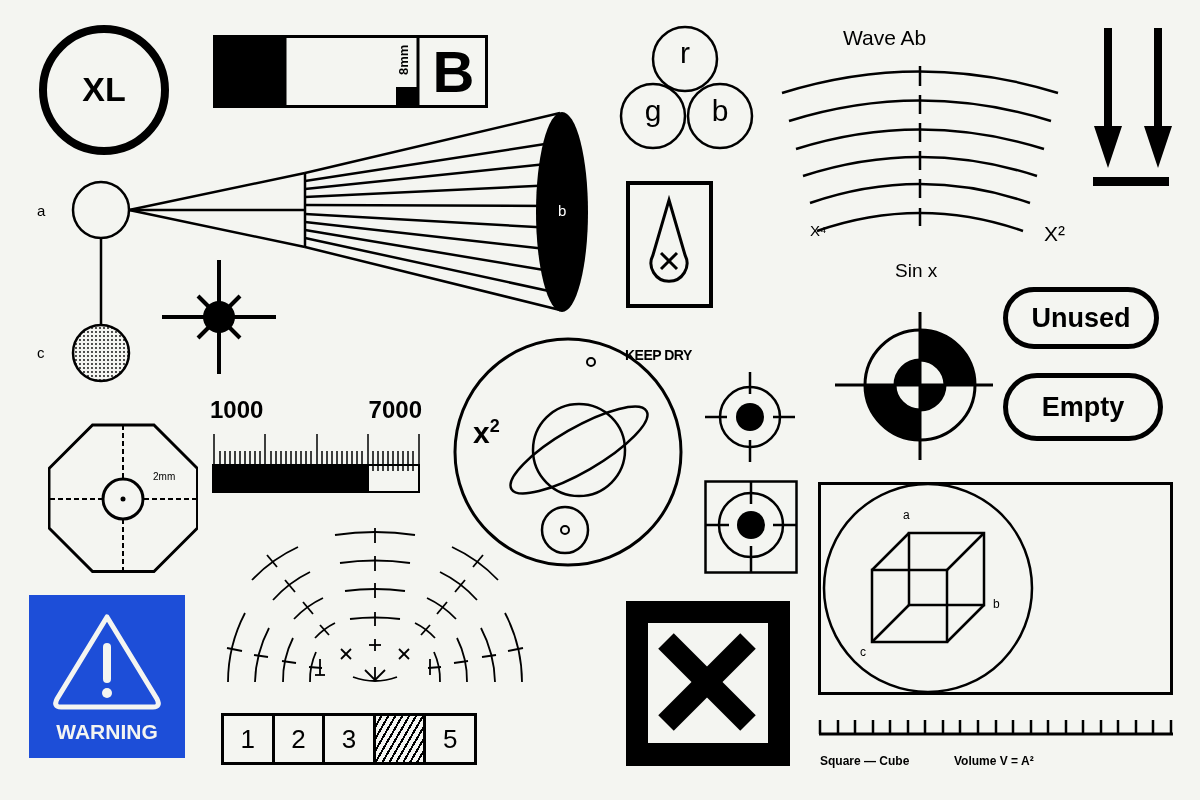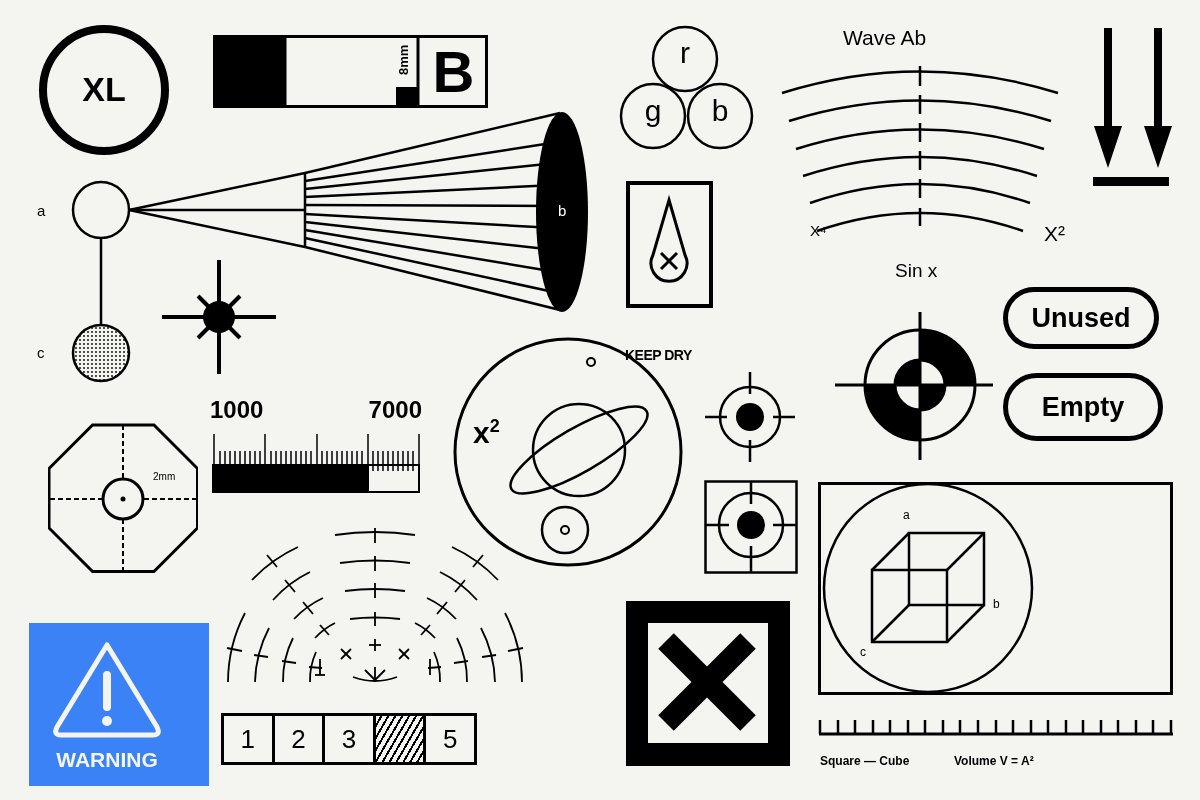--- a/index.html
+++ b/index.html
@@ -281,21 +281,21 @@
     <line x1="75" y1="2" x2="75" y2="55" stroke="#000" stroke-width="2" stroke-dasharray="5,3"></line>
     <line x1="75" y1="96" x2="75" y2="150" stroke="#000" stroke-width="2" stroke-dasharray="5,3"></line>
     <line x1="2" y1="76" x2="54" y2="76" stroke="#000" stroke-width="2" stroke-dasharray="5,3"></line>
     <line x1="96" y1="76" x2="148" y2="76" stroke="#000" stroke-width="2" stroke-dasharray="5,3"></line>
     <circle cx="75" cy="76" r="20" fill="none" stroke="#000" stroke-width="3"></circle>
     <circle cx="75" cy="76" r="2.5" fill="#000"></circle>
   </svg>
   <div class="abs" style="left:105px;top:48px;font-size:10px;">2mm</div>
 </div>
 
-<div class="abs" style="left:29px;top:623px;width:180px;height:163px;background:#3b82f6;">
+<div class="abs" style="left:29px;top:595px;width:156px;height:163px;background:#1d4ed8;">
   <svg width="156" height="163">
     <path d="M78 22 L128 104 Q132 112 124 112 L32 112 Q24 112 28 104 Z" fill="none" stroke="#f4f5f1" stroke-width="5" stroke-linejoin="round"></path>
     <rect x="74" y="48" width="8" height="40" rx="4" fill="#f4f5f1"></rect>
     <circle cx="78" cy="98" r="5" fill="#f4f5f1"></circle>
   </svg>
   <div class="abs bold" style="left:0;top:125px;width:156px;text-align:center;font-size:21px;color:#f4f5f1;">WARNING</div>
 </div>
 
 <div class="abs" style="left:225px;top:525px;width:300px;height:165px;">
   <svg width="300" height="165">

